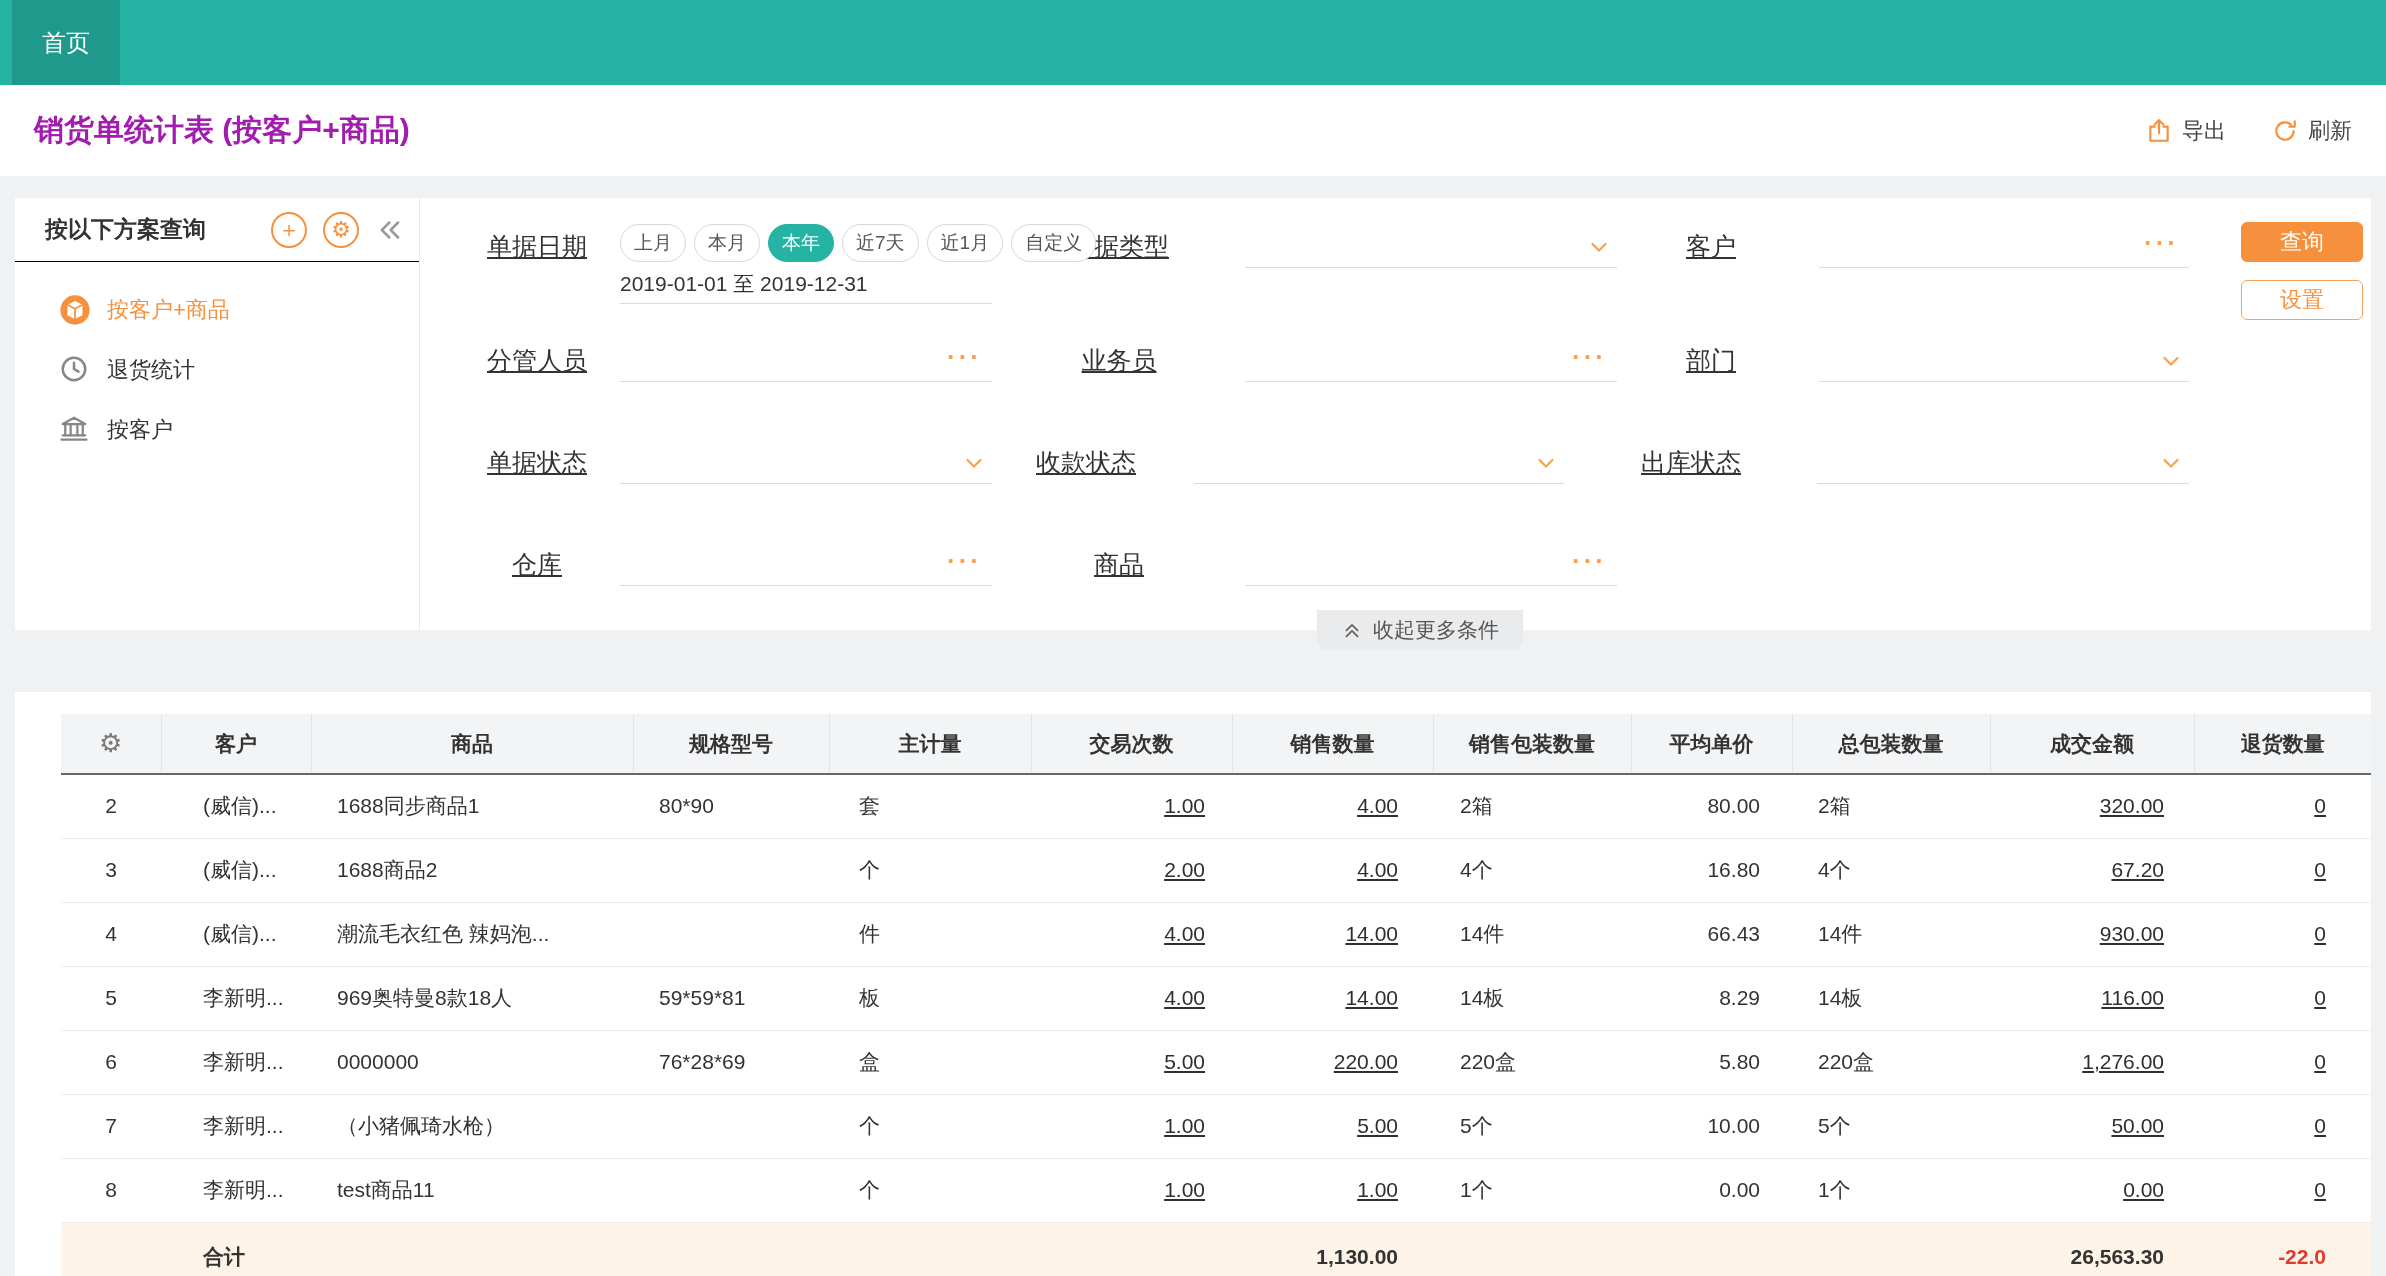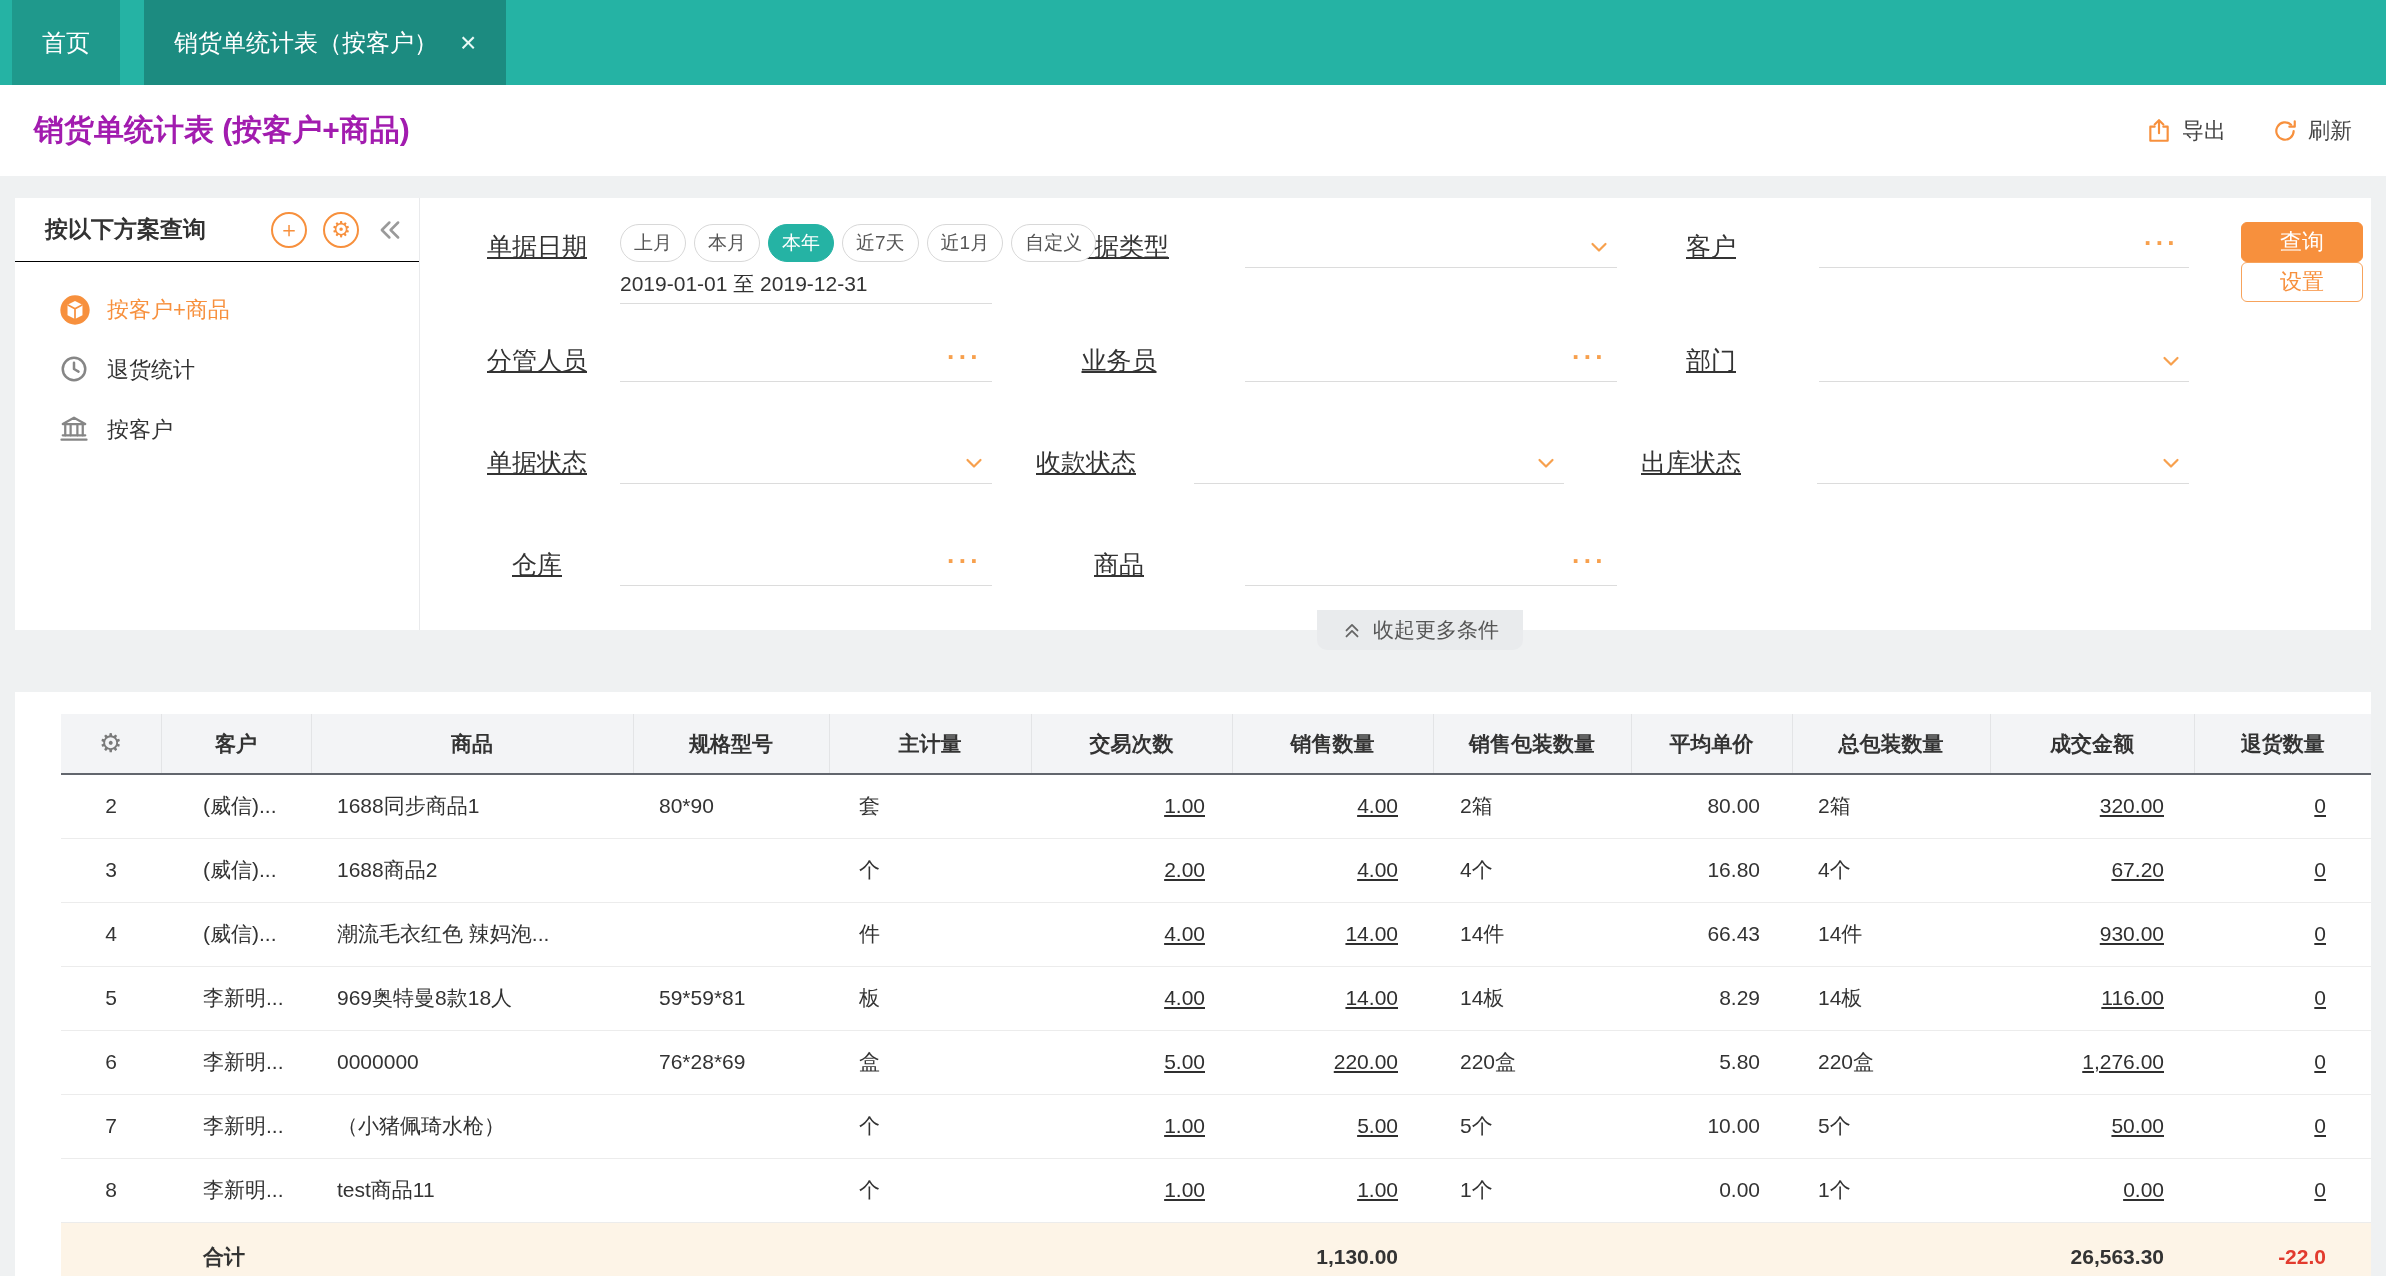--- a/index.html
+++ b/index.html
@@ -89,21 +89,21 @@
     font-family: inherit;
   }
   .pill.active { background: #25b3a4; border-color: #25b3a4; color: #fff; }
   .daterange { margin-top: 8px; font-size: 21px; color: #333; }
 
   .btn-query, .btn-settings {
     position: absolute; right: 8px; width: 122px; height: 40px;
     font-size: 22px; border-radius: 6px; cursor: pointer; font-family: inherit;
   }
   .btn-query { top: 24px; background: #f7903d; color: #fff; border: 1px solid #f7903d; }
-  .btn-settings { top: 64px; background: #fff; color: #f7903d; border: 1px solid #f7a35c; }
+  .btn-settings { top: 82px; background: #fff; color: #f7903d; border: 1px solid #f7a35c; }
 
   .collapse-btn {
     position: absolute; left: 1302px; bottom: -20px; z-index: 5;
     width: 206px; height: 40px; background: #e9ebed; border-radius: 0 0 10px 10px;
     display: flex; align-items: center; justify-content: center; gap: 10px;
     font-size: 21px; color: #555; cursor: pointer;
   }
 
   
   .table-card {
@@ -140,24 +140,20 @@
     border-top: 1px solid #f2e6d4; border-bottom: none;
   }
   tr.total-row td.neg { color: #e23b2e; }
 </style>
 </head>
 <body>
 
 <div class="tabbar">
   <div class="tab home">
     <span>首页</span>
-  </div>
-  <div class="tab active">
-    <span>销货单统计表（按客户）</span>
-    <span class="close">×</span>
   </div>
 </div>
 
 <div class="titlebar">
   <div class="page-title">销货单统计表 (按客户+商品)</div>
   <div class="title-actions">
     <div class="action">
       <span>
         <svg width="26" height="26" viewBox="0 0 24 24" fill="none" stroke="#f7903d" stroke-width="2" stroke-linecap="round" stroke-linejoin="round">
             <path d="M8 8H4v13h16V8h-4"></path>

